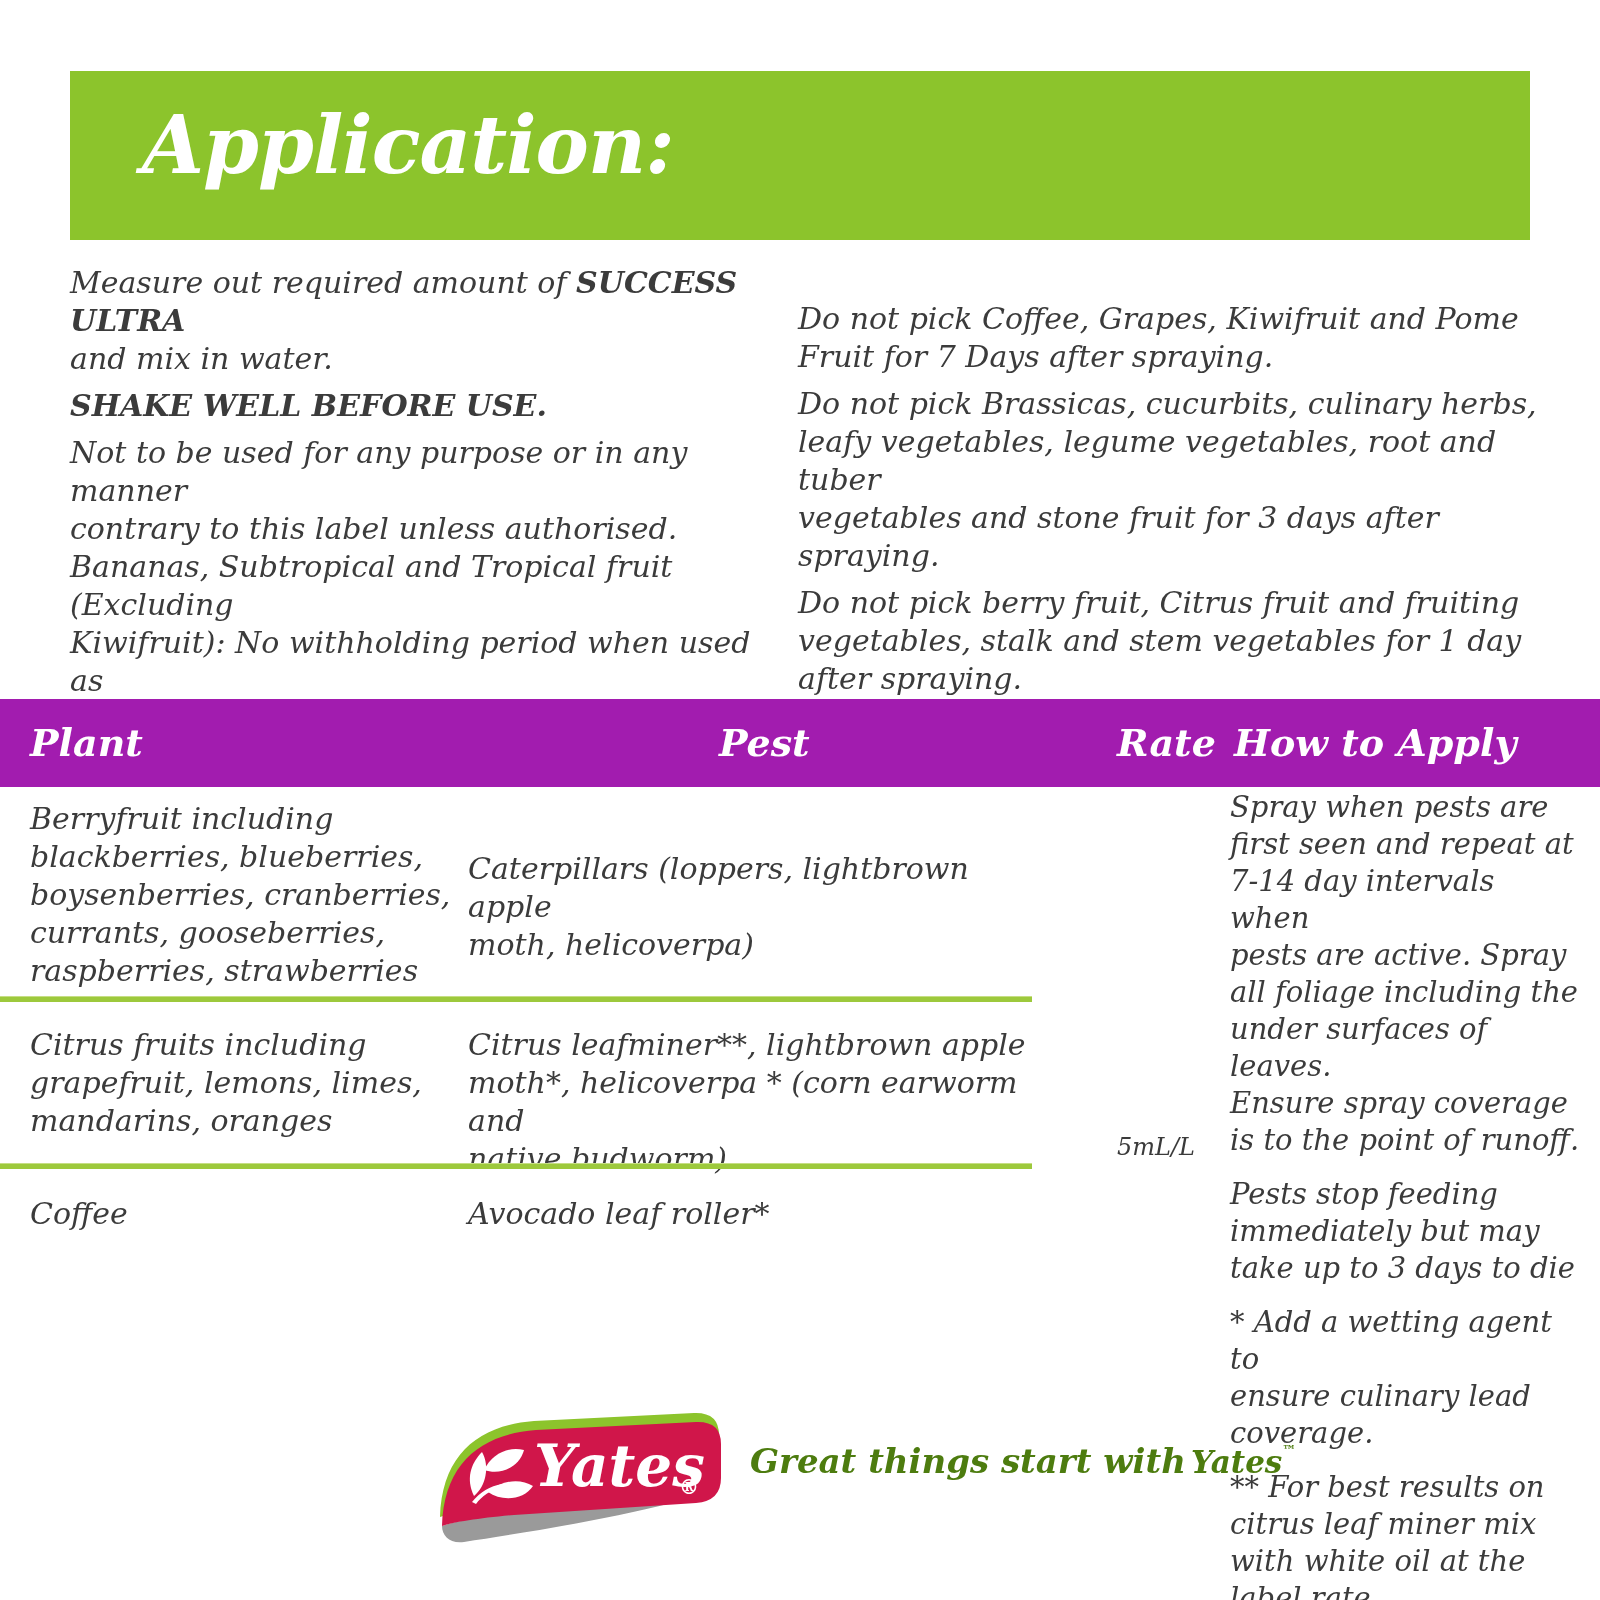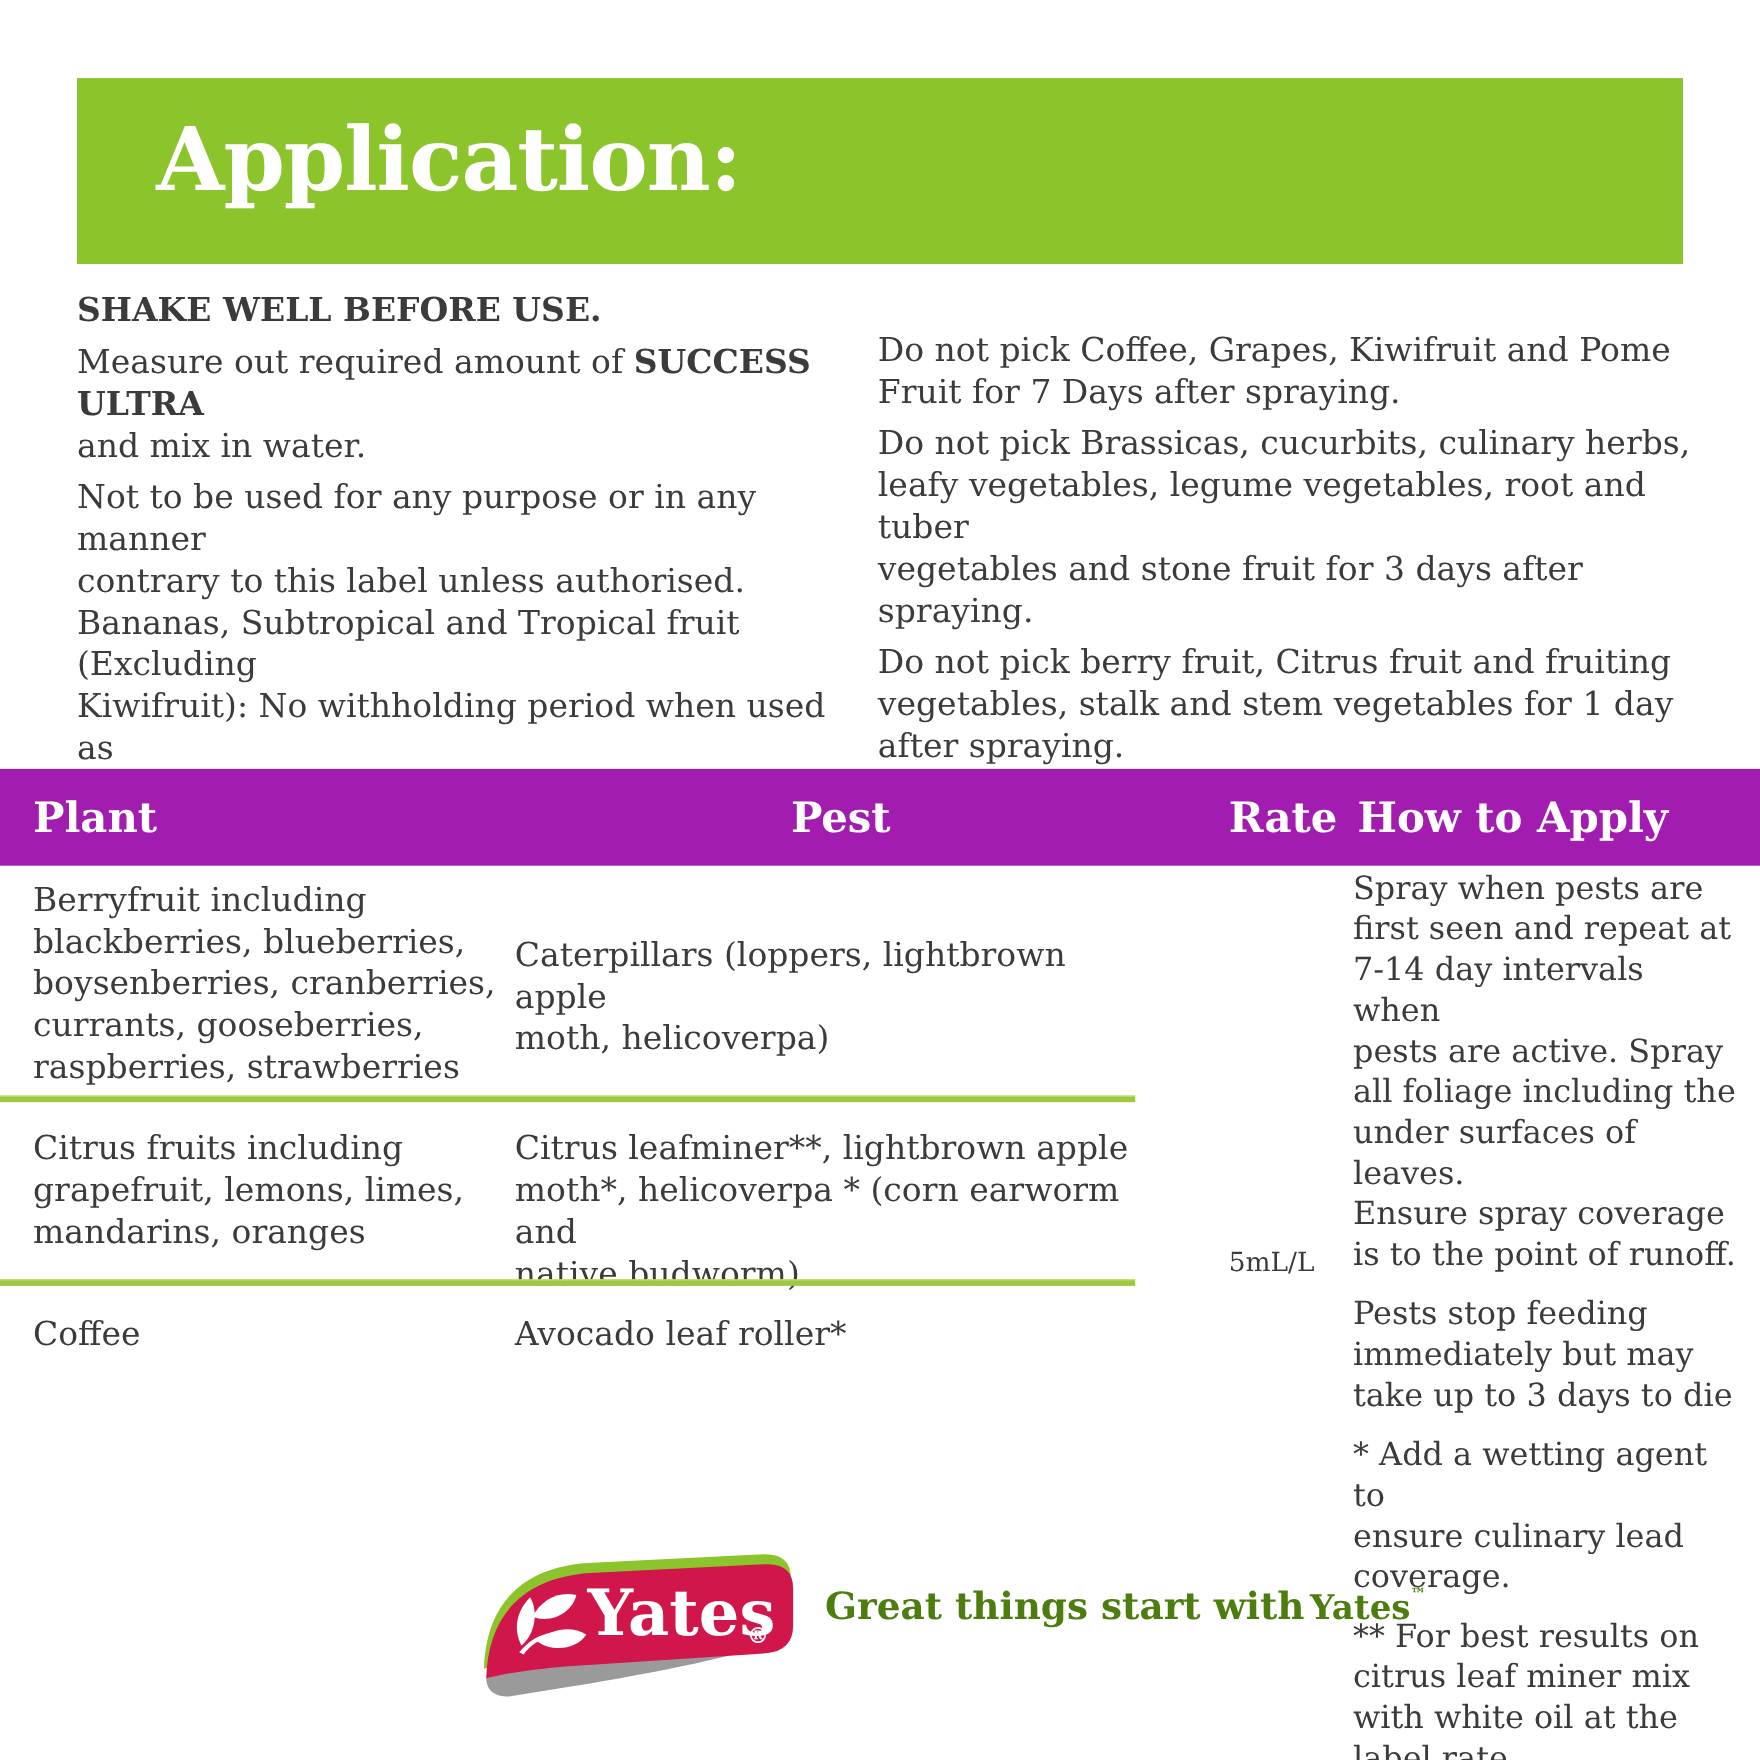--- a/index.html
+++ b/index.html
@@ -1,18 +1,18 @@
 <!DOCTYPE html>
 <html><head>
 <meta charset="utf-8">
 <style>
   html,body{margin:0;padding:0;background:#ffffff;}
   .page{
     position:relative;width:1600px;height:1600px;background:#ffffff;overflow:hidden;
-    font-family:"DejaVu Serif","Liberation Serif",serif;color:#3b3b3b;
+    font-family:"DejaVu Serif","Liberation Serif",serif;color:#3b3b3b;font-style:italic;
   }
   
   .app-band{position:absolute;left:70px;top:71px;width:1460px;height:169px;background:#8cc42c;}
   .app-title{
     position:absolute;left:72px;top:14px;margin:0;
     font-size:80px;line-height:120px;font-weight:bold;color:#ffffff;letter-spacing:-1px;
   }
   
   .col{position:absolute;}
   .col-left{left:70px;top:264px;width:692px;}
@@ -54,22 +54,22 @@
 </head>
 <body>
 
 <div class="page">
 
   <div class="app-band">
     <h1 class="app-title">Application:</h1>
   </div>
 
   <div class="col col-left">
+    <p class="body"><span>Measure out required amount of </span><strong>SUCCESS ULTRA</strong><span class="block">and mix in water.</span></p>
     <p class="body bold">SHAKE WELL BEFORE USE.</p>
-    <p class="body"><span>Measure out required amount of </span><strong>SUCCESS ULTRA</strong><span class="block">and mix in water.</span></p>
     <p class="body">Not to be used for any purpose or in any manner
 contrary to this label unless authorised.
 Bananas, Subtropical and Tropical fruit (Excluding
 Kiwifruit): No withholding period when used as
 directed.</p>
   </div>
 
   <div class="col col-right">
     <p class="body">Do not pick Coffee, Grapes, Kiwifruit and Pome
 Fruit for 7 Days after spraying.</p>

